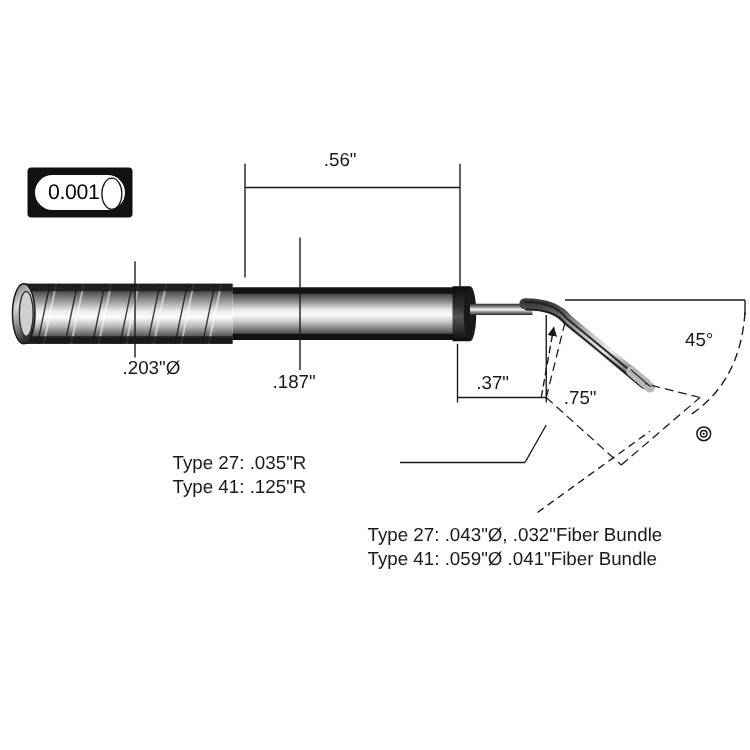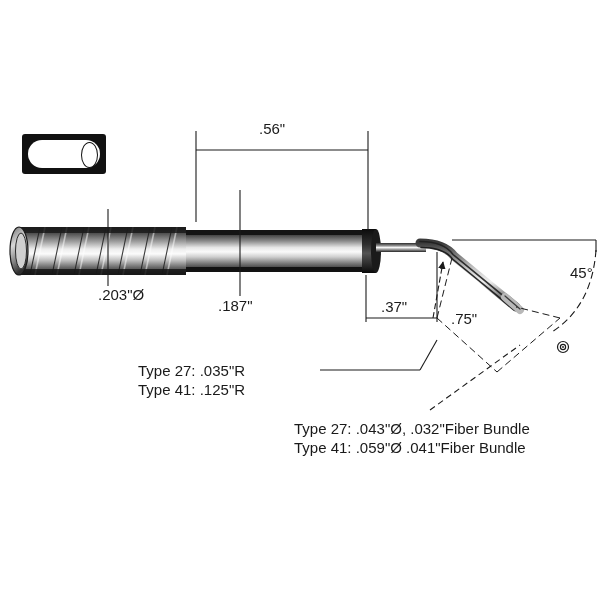--- a/index.html
+++ b/index.html
@@ -24,21 +24,21 @@
   }
   .lbl {
     position: absolute;
     color: #1a1a1a;
     font-family: "Liberation Sans", sans-serif;
     white-space: pre;
     line-height: 1.18;
   }
   .lbl-dim      { font-size: 15px; }
   .lbl-note     { font-size: 15px; }
-  .lbl-angle    { font-size: 15px; margin-left: 22px; }
+  .lbl-angle    { font-size: 15px; }
   .tol-badge {
     position: absolute;
     left: 22px;
     top: 134px;
     width: 84px;
     height: 40px;
     background: #111111;
     border-radius: 3px;
   }
   .tol-pill {
@@ -242,20 +242,21 @@
 
     <g>
       <circle cx="563" cy="347" r="5.5" fill="none" stroke="#1a1a1a" stroke-width="1.2"></circle>
       <circle cx="563" cy="347" r="2.6" fill="none" stroke="#1a1a1a" stroke-width="1.2"></circle>
       <circle cx="563" cy="347" r="0.9" fill="#1a1a1a"></circle>
     </g>
   </svg>
 
   <div class="tol-badge">
     <div class="tol-pill">
+      <div class="tol-text">0.001</div>
       <div class="tol-cap"></div>
     </div>
   </div>
 
   <div class="lbl lbl-dim" style="left:259px; top:120px;">.56"</div>
 
   <div class="lbl lbl-dim" style="left:98px; top:286px;">.203"Ø</div>
 
   <div class="lbl lbl-dim" style="left:218px; top:297px;">.187"</div>
 

